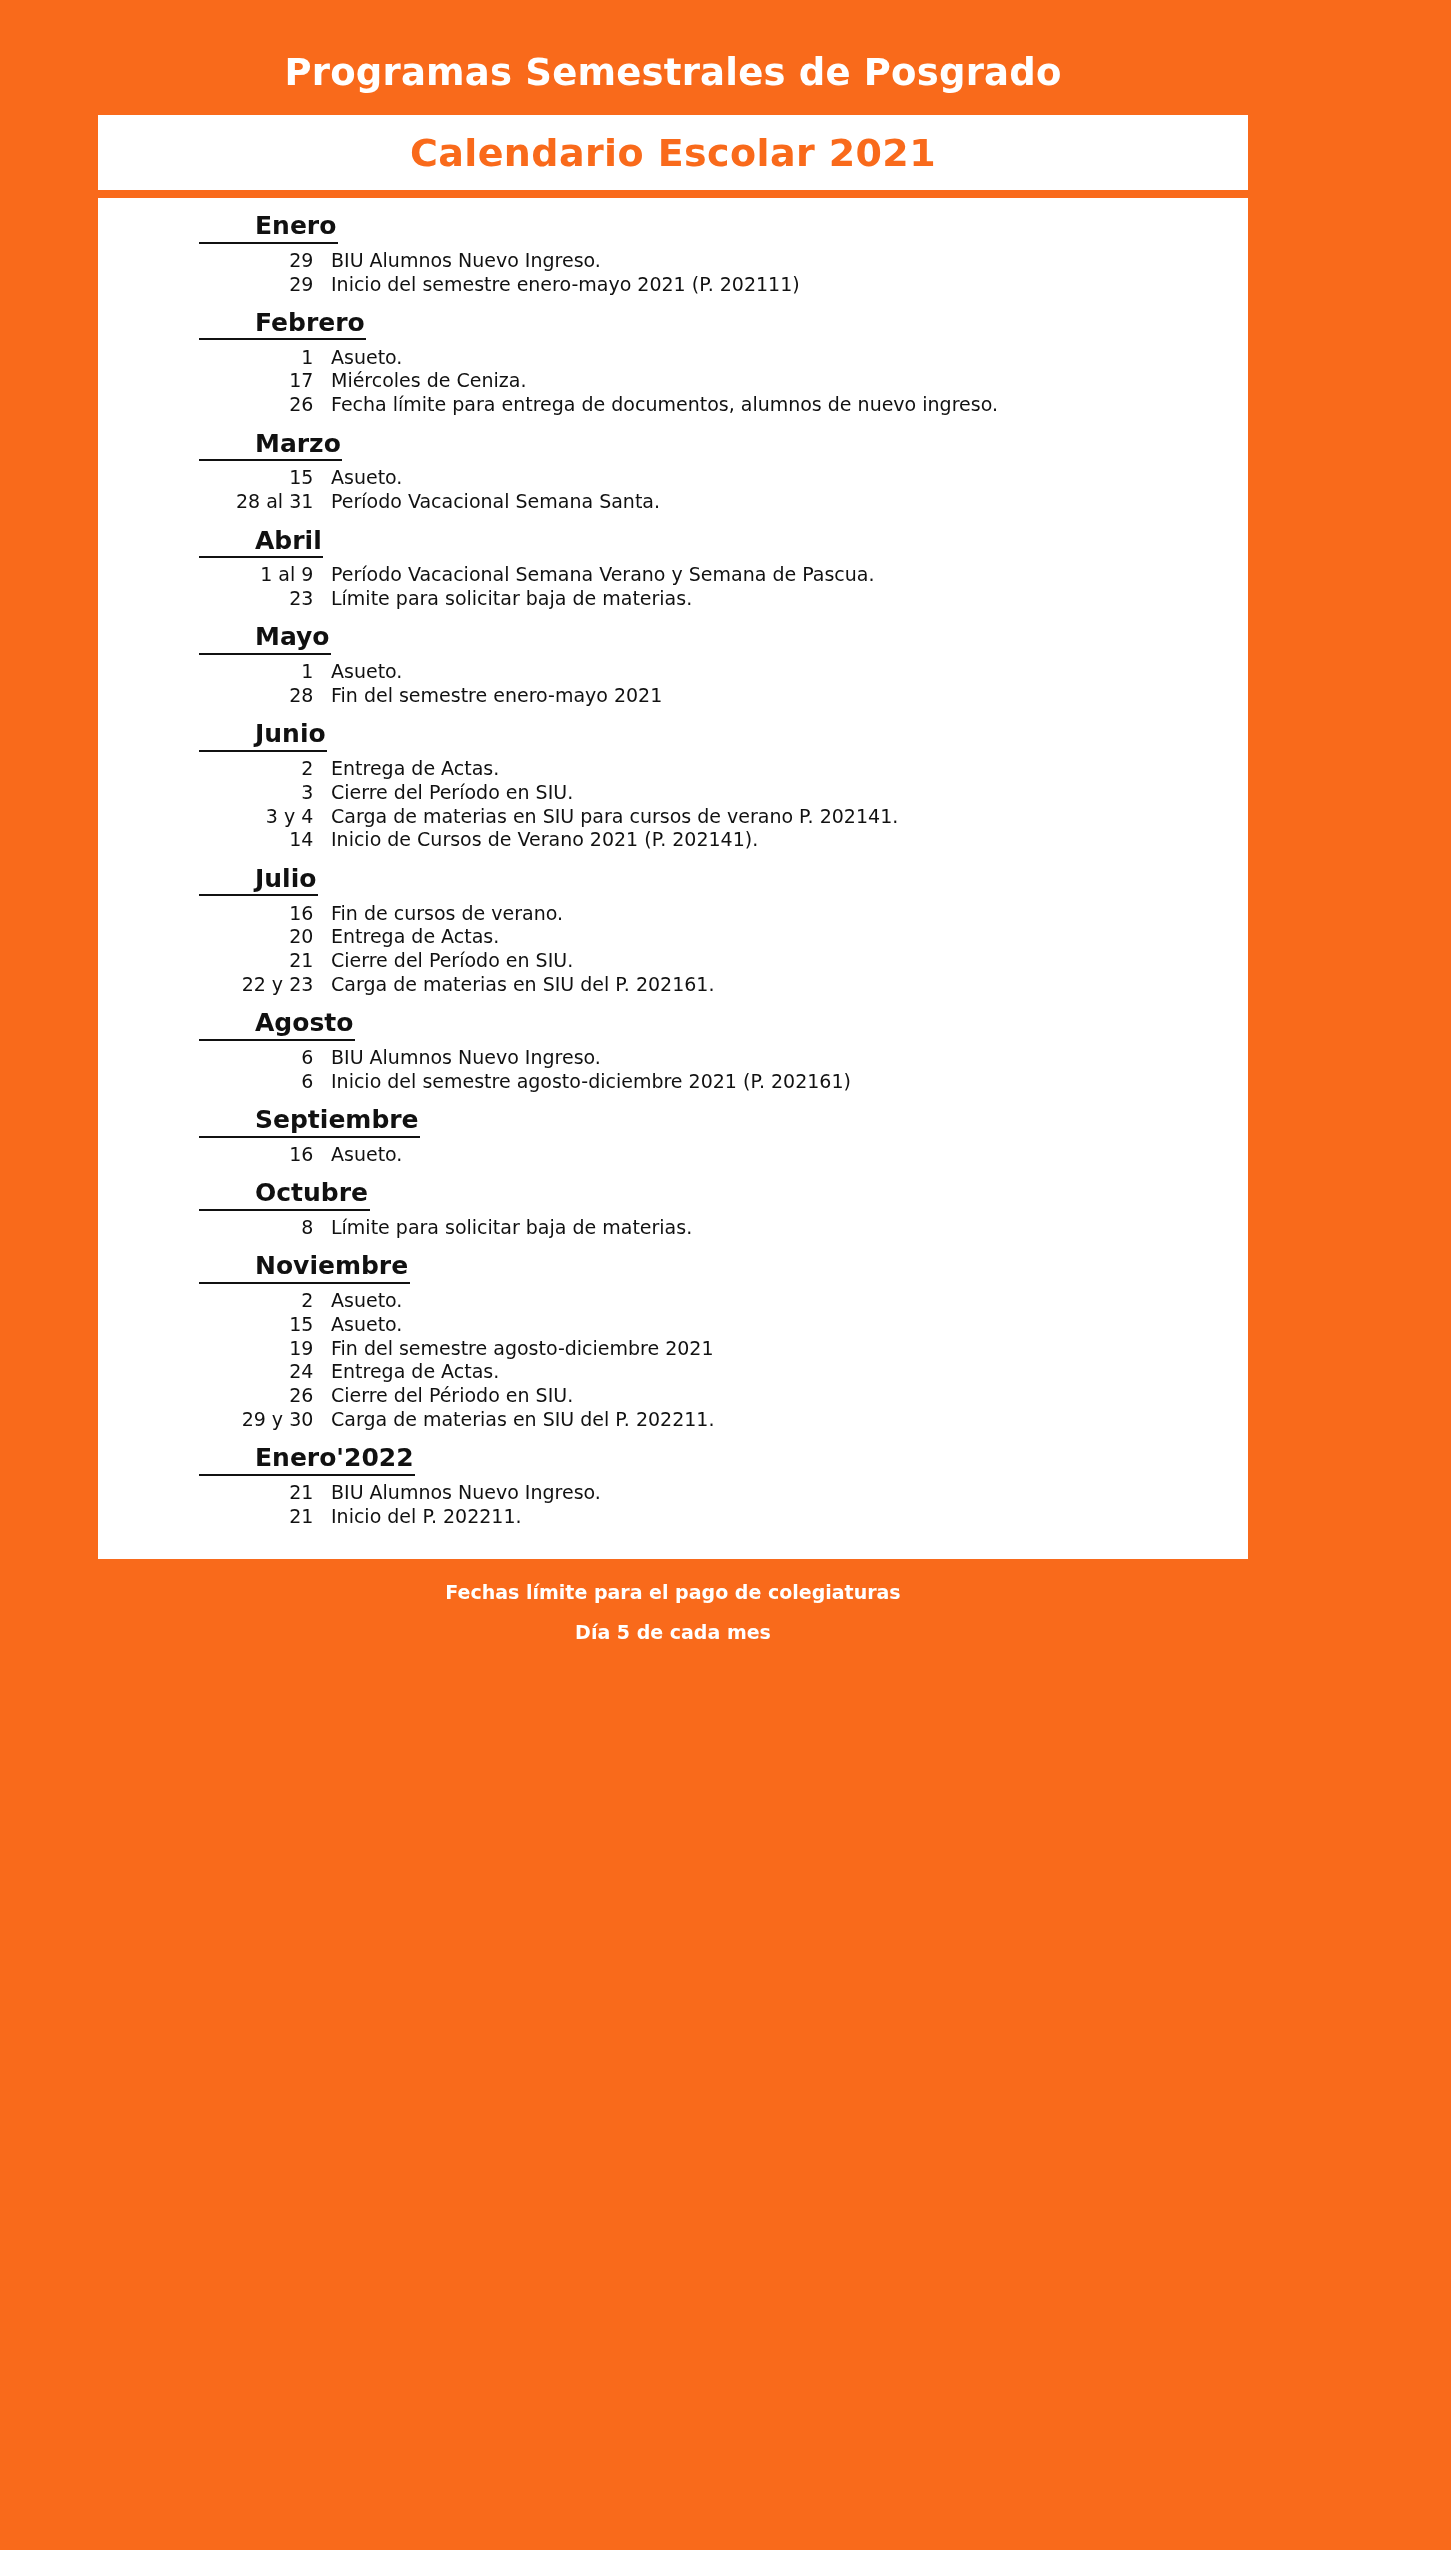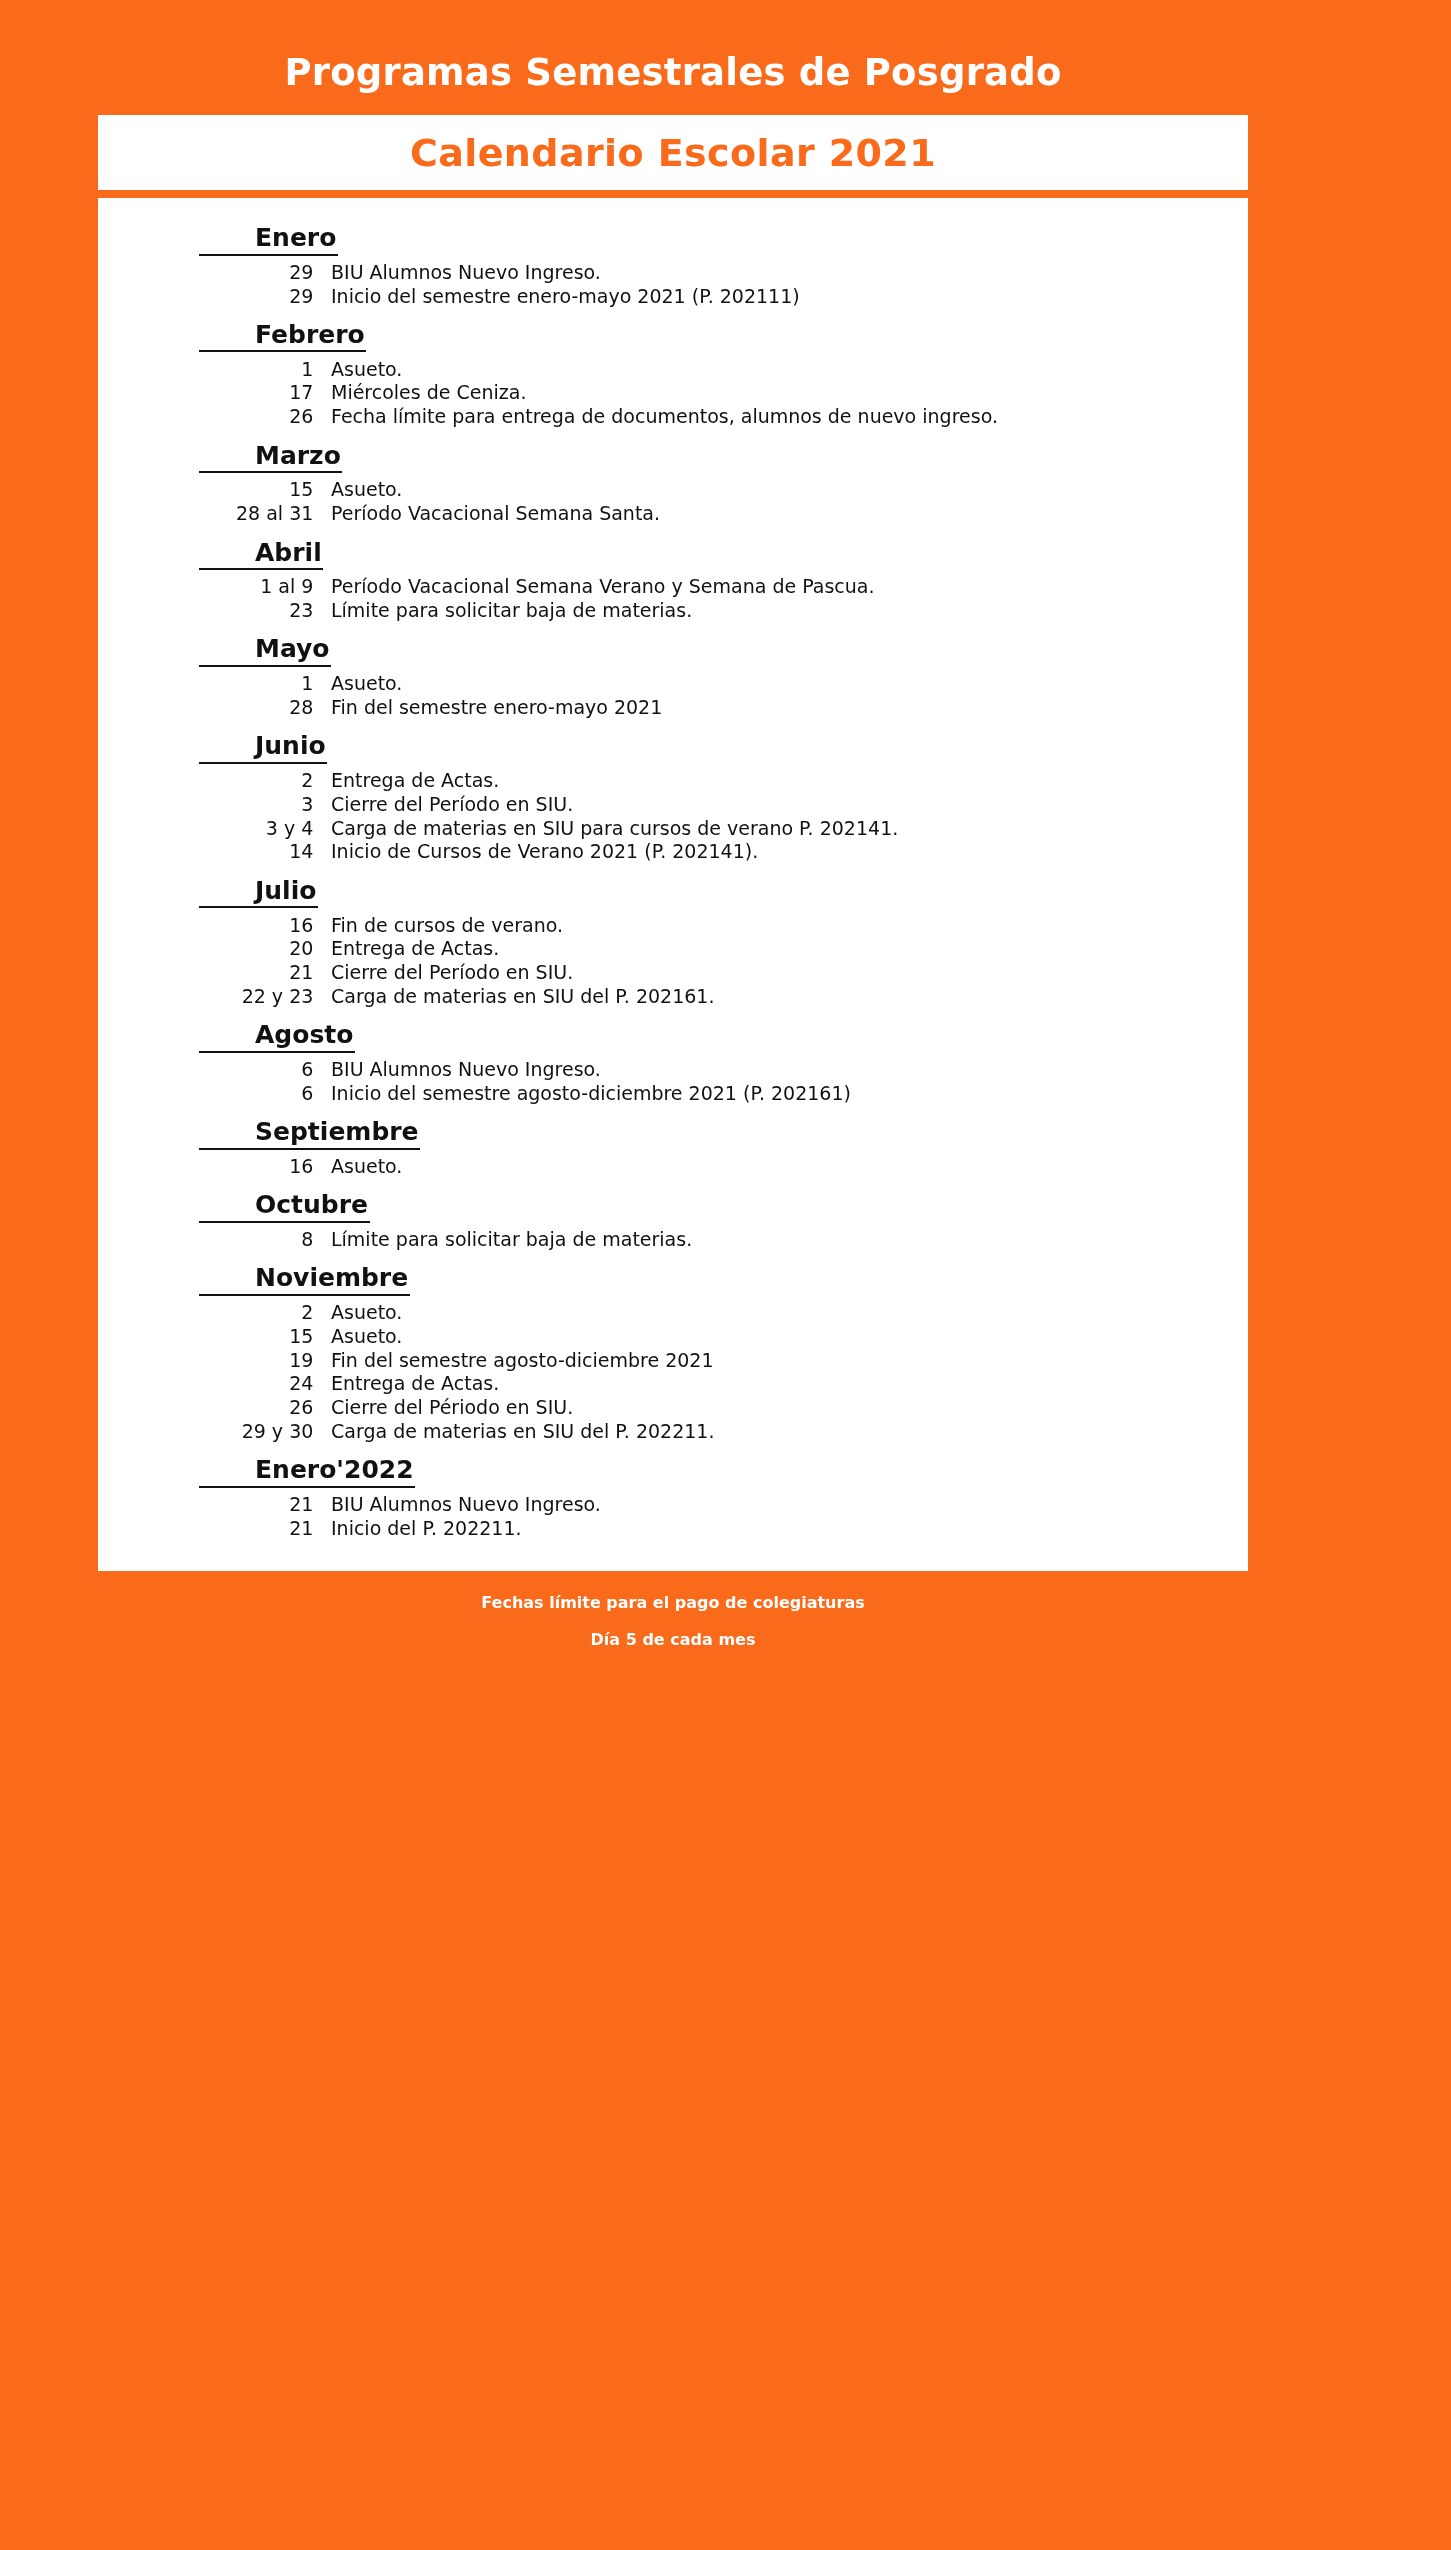--- a/index.html
+++ b/index.html
@@ -51,21 +51,21 @@
   }
   .header-gap {
     height: 8px;
     background: #F96A1B;
     width: 1150px;
   }
   .card-body {
     width: 1150px;
     background: #FFFFFF;
     box-sizing: border-box;
-    padding: 13px 0 27px 0;
+    padding: 1px 0 27px 0;
   }
   .month-block {
     margin-bottom: 3.2px;
   }
   .month-name-row {
     display: flex;
     align-items: flex-end;
     padding-left: 157px;
     margin-top: 13px;
     margin-bottom: 4.8px;
@@ -98,21 +98,21 @@
   .event-desc {
     font-size: 19px;
     color: #111111;
   }
   .footer {
     margin-top: 22.5px;
     text-align: center;
     color: #FFFFFF;
   }
   .footer-line {
-    font-size: 16px;
+    font-size: 19px;
     font-weight: bold;
     margin-bottom: 17.7px;
   }
 </style>
 </head>
 <body>
 
 <div class="page">
 
   <div class="doc-title">Programas Semestrales de Posgrado</div>

